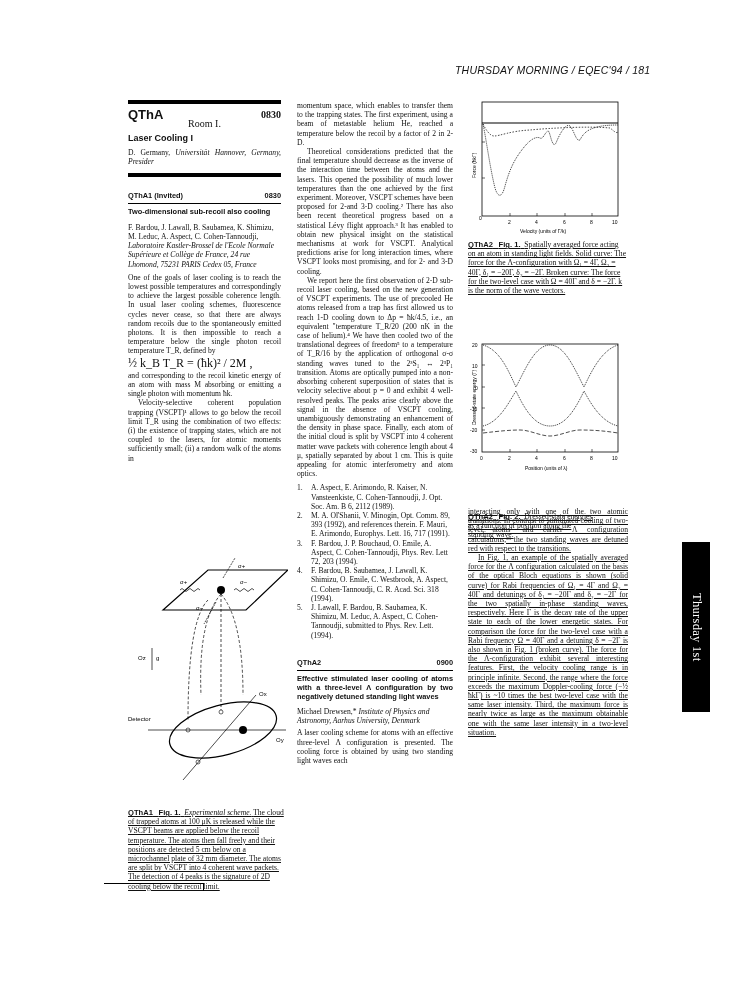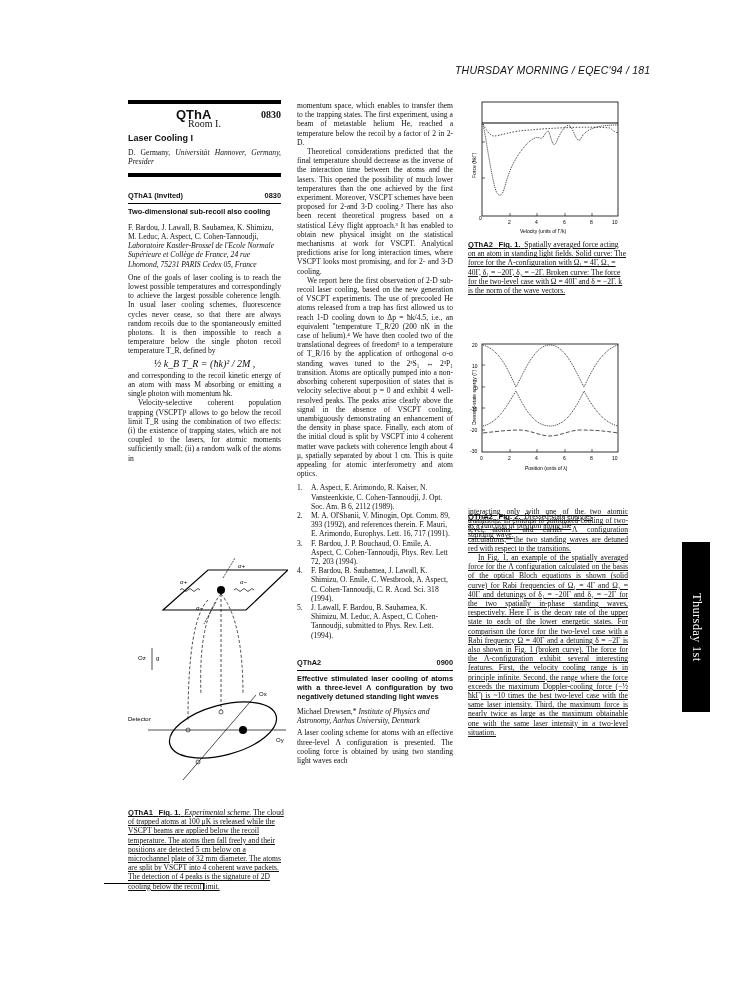--- a/index.html
+++ b/index.html
@@ -15,40 +15,40 @@
   .session-code { font-family: "Liberation Sans", sans-serif; font-weight: bold; font-size: 13px; }
   .session-time { font-family: "Liberation Serif", serif; font-weight: bold; font-size: 10px; }
   .room { font-size: 10px; text-align: center; }
   .session-title { font-family: "Liberation Sans", sans-serif; font-weight: bold; font-size: 9px; }
   .presider { font-size: 7.6px; line-height: 9px; }
   .presider i { font-style: italic; }
   .paper-head { display: flex; justify-content: space-between; font-family: "Liberation Sans", sans-serif; font-size: 7.4px; font-weight: bold; }
   .paper-title { font-family: "Liberation Sans", sans-serif; font-weight: bold; font-size: 7.4px; line-height: 9px; }
   .authors { font-size: 7.6px; line-height: 9.2px; text-align: left; }
   .affil { font-style: italic; }
-  .equation { text-align: center; font-style: italic; margin: 3px 0; font-size: 10px; }
+  .equation { text-align: left; margin: 3px 0; font-size: 12px; }
   .refs { list-style: none; }
   .refs li { display: flex; margin-bottom: 0; text-align: left; }
   .refs li .num { width: 14px; flex: none; }
   .caption { font-size: 7.6px; line-height: 9.2px; text-align: left; text-decoration: underline; }
   .caption b { font-family: "Liberation Sans", sans-serif; font-weight: bold; }
   .caption i { font-style: italic; }
   .side-tab { left: 682px; top: 542px; width: 28px; height: 170px; background: #000; color: #fff; display: flex; align-items: center; justify-content: center; }
   .side-tab span { writing-mode: vertical-rl; font-size: 12.5px; letter-spacing: 0.3px; }
   .footer-line { height: 1px; background: #000; }
   svg text { font-family: "Liberation Sans", sans-serif; }
 </style>
 </head>
 <body>
 
 <div class="abs running-head">THURSDAY MORNING / EQEC'94 / 181</div>
 
 <div class="col" style="left:128px; top:100px; width:153px;">
   <div class="rule-thick" style="margin-bottom:6px;"></div>
-  <div style="display:flex; justify-content:space-between; align-items:flex-end;margin-left:48px;">
+  <div style="display:flex; justify-content:space-between; align-items:flex-end;">
     <span class="session-code">QThA</span>
     <span class="session-time">0830</span>
   </div>
   <div class="room">Room I.</div>
   <div class="session-title" style="margin-top:6px;">Laser Cooling I</div>
   <div class="presider" style="margin-top:4px;">
     <span>D. Germany,</span>
     <i>Universität Hannover, Germany, Presider</i>
   </div>
   <div class="rule-thick" style="margin-top:7px; margin-bottom:14px;"></div>

